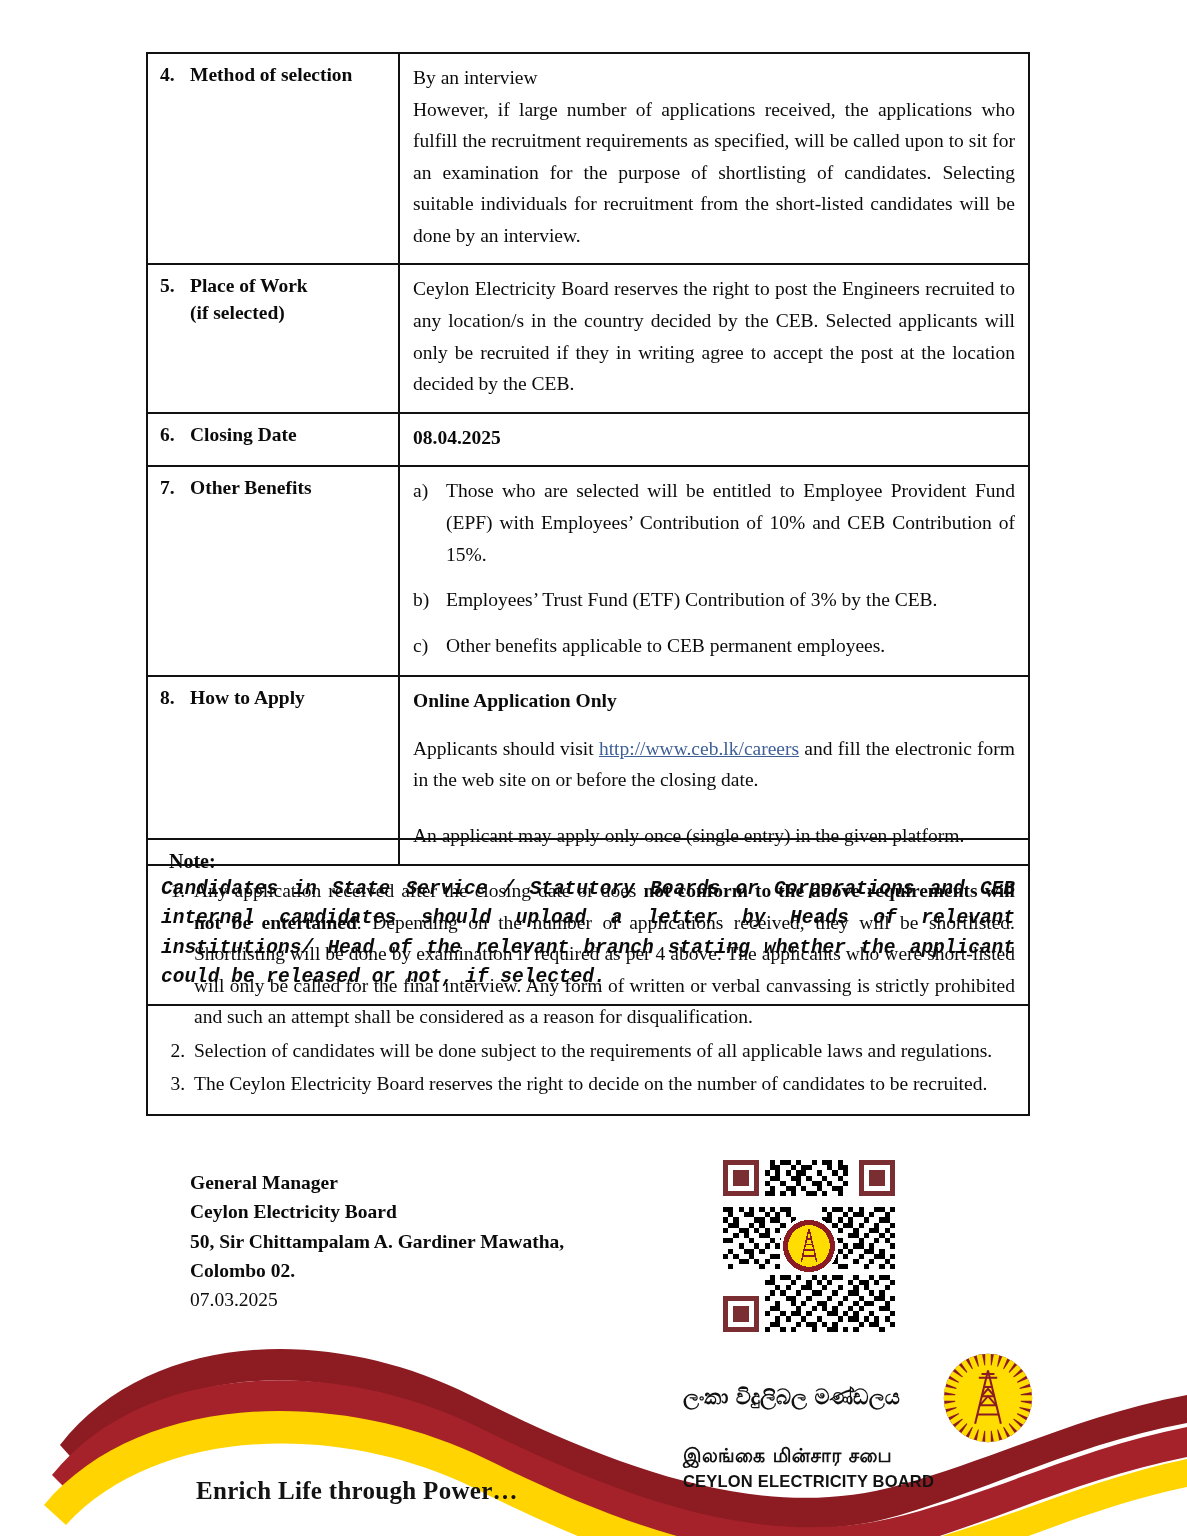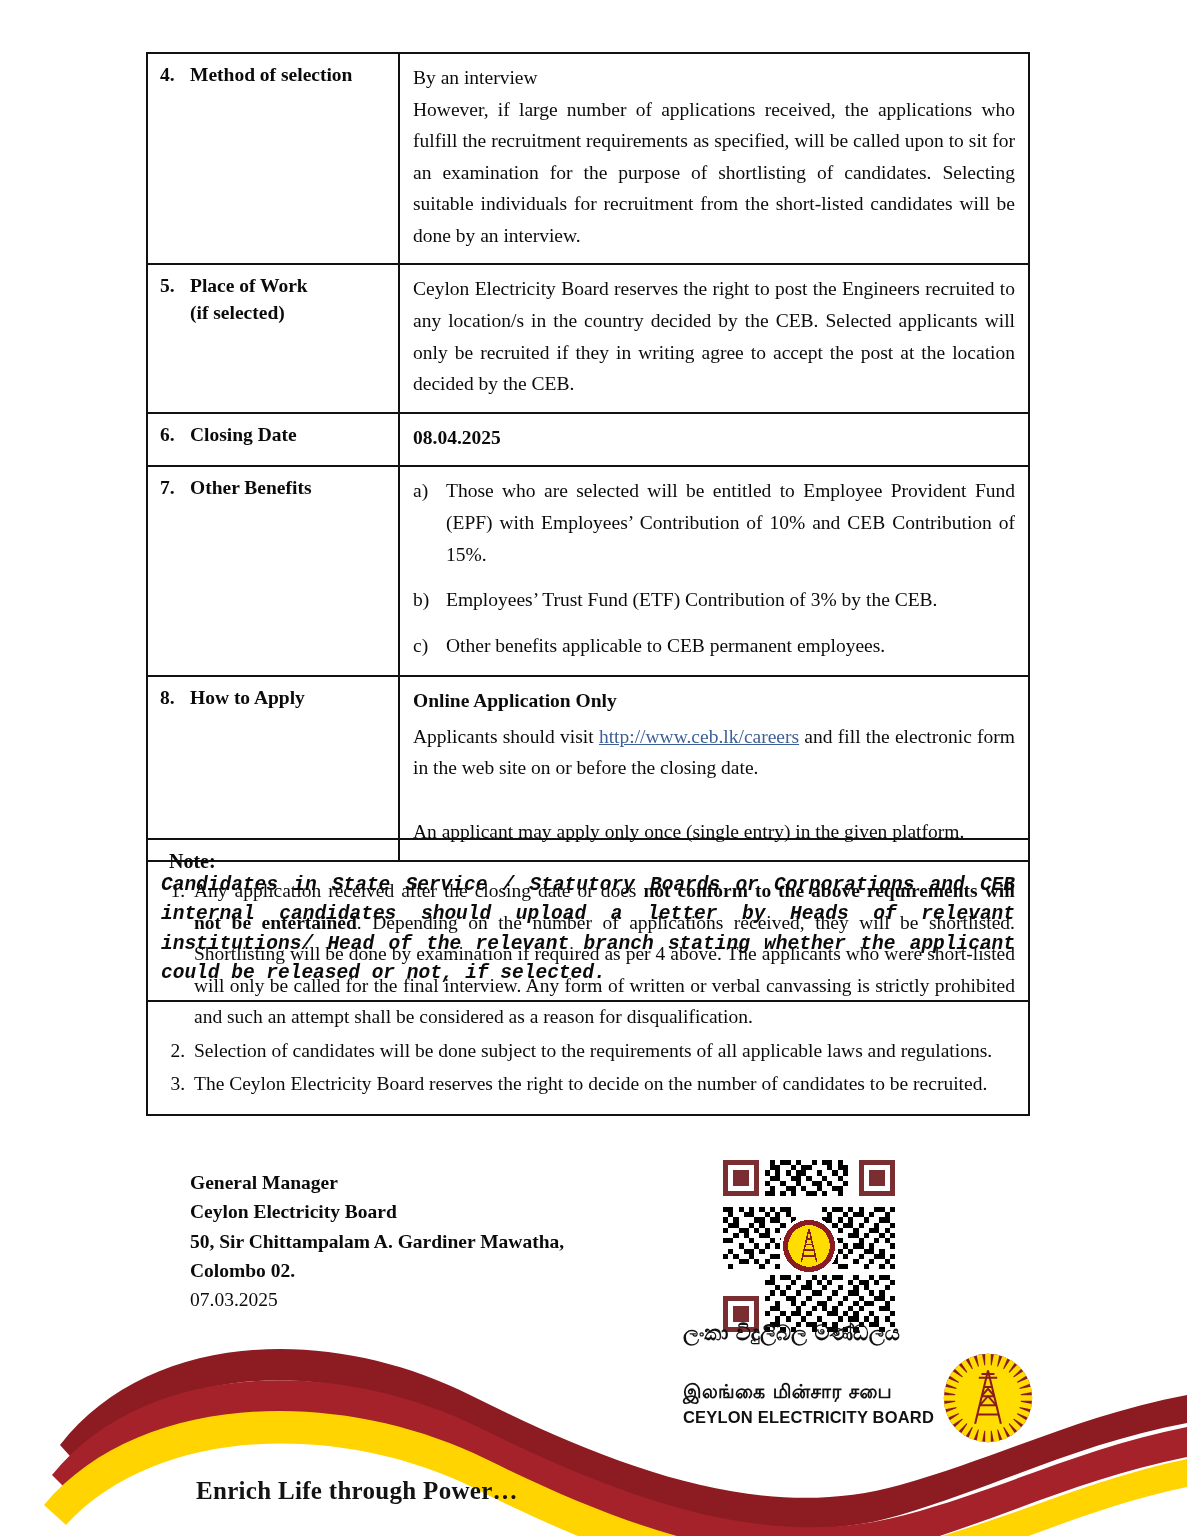--- a/index.html
+++ b/index.html
@@ -49,21 +49,21 @@
   .label-row {
     display: flex;
     gap: 12px;
   }
   .label-num { width: 18px; flex: 0 0 18px; }
   .label-text { flex: 1 1 auto; }
   .label-sub { display: block; }
 
   .val-line { display: block; }
   .val-para { margin: 0; }
-  .val-para + .val-para { margin-top: 32px; }
+  .val-para + .val-para { margin-top: 24px; }
   .bold { font-weight: bold; }
 
   a.weblink {
     color: #3d5f96;
     text-decoration: underline;
   }
 
   
   .ltr-list { margin: 0; padding: 0; list-style: none; }
   .ltr-list li {
@@ -139,21 +139,21 @@
     left: 0;
     top: 1335px;
     width: 1187px;
     height: 201px;
   }
   .footer-art svg { display: block; }
 
   .logo-text {
     position: absolute;
     left: 683px;
-    top: 1320px;
+    top: 1384px;
     width: 250px;
     text-align: left;
   }
   .logo-sinhala {
     font-family: "DejaVu Sans", sans-serif;
     font-size: 21px;
     font-weight: bold;
     color: #111111;
     line-height: 1.28;
     white-space: nowrap;
@@ -274,21 +274,21 @@
             <span class="label-num">8.</span>
             <span class="label-text">
               <span>How to Apply</span>
             </span>
           </div>
         </td>
         <td class="value-col">
           <p class="val-para">
             <span class="bold">Online Application Only</span>
           </p>
-          <p class="val-para" style="margin-top:4px"><span>Applicants should visit </span><a class="weblink" href="#">http://www.ceb.lk/careers</a><span> and fill the electronic form in the web site on or before the closing date.</span></p>
+          <p class="val-para" style="margin-top:16px"><span>Applicants should visit </span><a class="weblink" href="#">http://www.ceb.lk/careers</a><span> and fill the electronic form in the web site on or before the closing date.</span></p>
           <p class="val-para">An applicant may apply only once (single entry) in the given platform.</p>
         </td>
       </tr>
 
       <tr>
         <td class="band-cell" colspan="2">Candidates in State Service / Statutory Boards or Corporations and CEB internal candidates should upload a letter by Heads of relevant institutions/ Head of the relevant branch stating whether the applicant could be released or not, if selected.</td>
       </tr>
 
     </tbody>
   </table>

